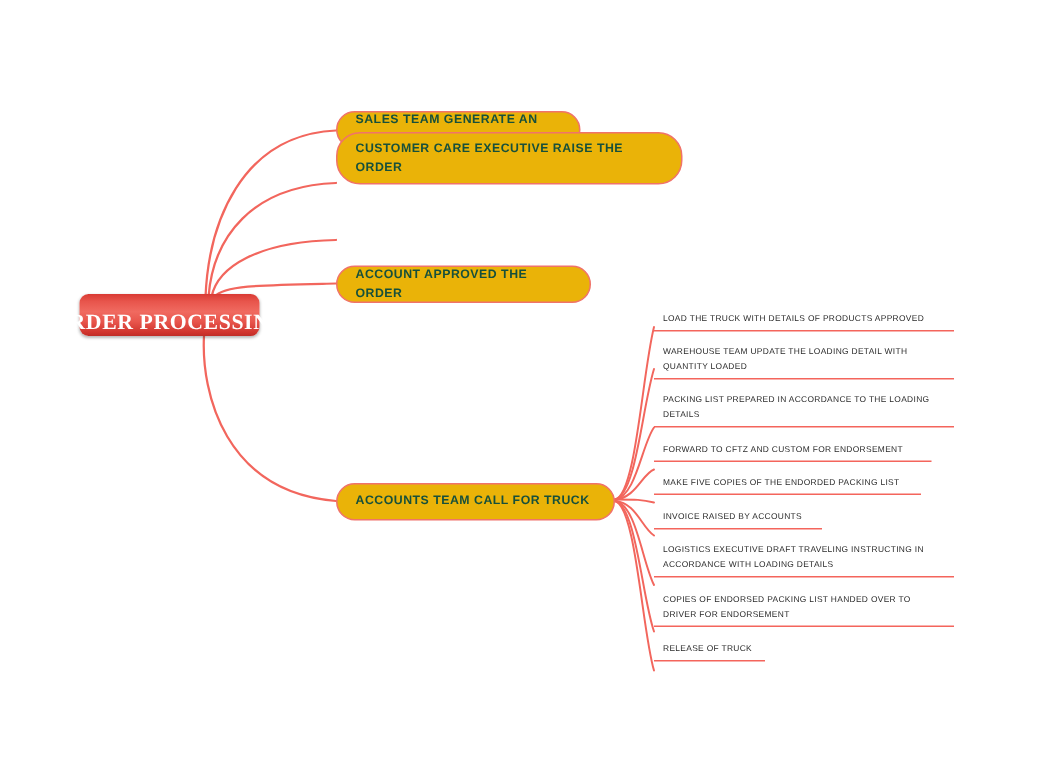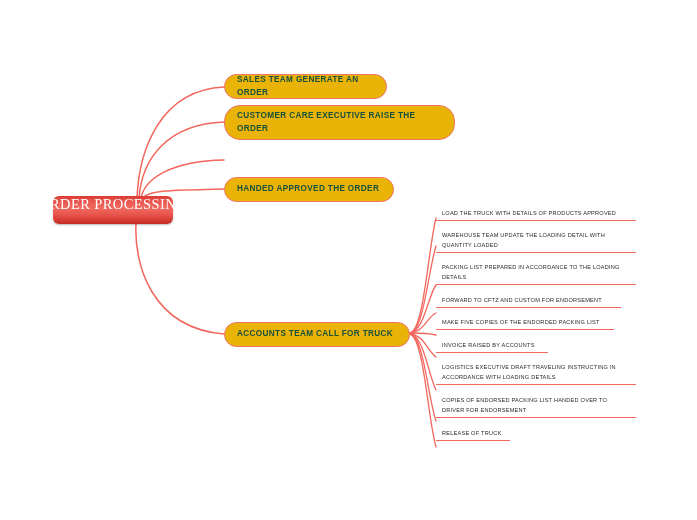--- a/index.html
+++ b/index.html
@@ -23,22 +23,23 @@
   
   .root-node {
     position:absolute;
     left:53px; top:196px;
     width:120px; height:28px;
     border-radius:6px;
     background:linear-gradient(to bottom,
         #d93a33 0%, #e8554c 18%, #f06a60 42%,
         #e8554c 66%, #cf342d 92%, #c02d27 100%);
     box-shadow:0 1px 2px rgba(0,0,0,0.28);
-    display:flex; align-items:flex-start; justify-content:center;
+    display:flex; align-items:flex-end; justify-content:center;
     z-index:5;
+    font-weight:bold;
   }
   .root-node .root-label {
     font-family:"Liberation Serif", serif;
     font-size:14.5px;
     color:#ffffff;
     letter-spacing:0.4px;
     white-space:nowrap;
   }
 
   
@@ -110,28 +111,28 @@
   </svg>
 
   <div class="root-node">
     <span class="root-label">ORDER PROCESSING</span>
   </div>
 
   <div class="branch" style="left:224px; top:74px; width:163px; height:25px;">
     <span class="branch-label">SALES TEAM GENERATE AN ORDER</span>
   </div>
 
-  <div class="branch two-line" style="left:224px; top:105px; width:231px; height:35px;">
+  <div class="branch two-line" style="left:224px; top:88px; width:231px; height:35px;">
     <span class="branch-label">CUSTOMER CARE EXECUTIVE RAISE THE
 ORDER</span>
   </div>
 
 
   <div class="branch" style="left:224px; top:177px; width:170px; height:25px;">
-    <span class="branch-label">HANDED APPROVED THE ORDER</span>
+    <span class="branch-label">ACCOUNT APPROVED THE ORDER</span>
   </div>
 
   <div class="branch" style="left:224px; top:322px; width:186px; height:25px;">
     <span class="branch-label">ACCOUNTS TEAM CALL FOR TRUCK</span>
   </div>
 
   <div class="leaf" style="left:436px; top:209px; width:200px;">
     <span class="leaf-label">LOAD THE TRUCK WITH DETAILS OF PRODUCTS APPROVED</span>
     <span class="leaf-rule"></span>
   </div>

